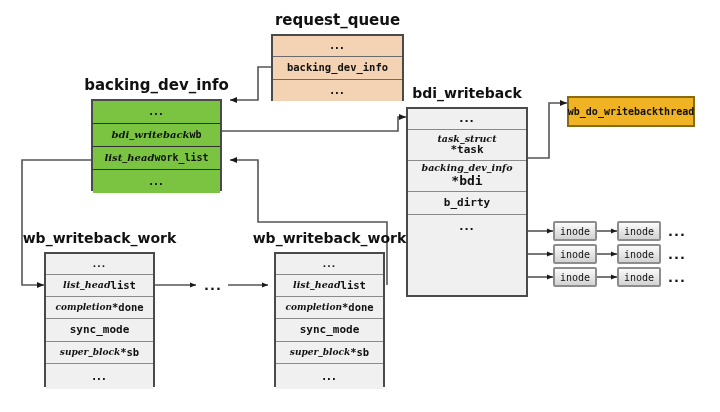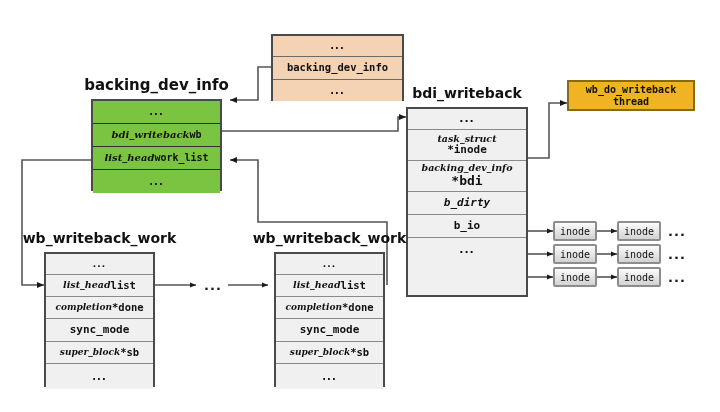--- a/index.html
+++ b/index.html
@@ -119,20 +119,21 @@
       <path d="M528,254 L553,254" marker-start="url(#ahb)" marker-end="url(#ahb)"></path>
       <path d="M528,277 L553,277" marker-start="url(#ahb)" marker-end="url(#ahb)"></path>
 
       <path d="M597,231 L617,231" marker-start="url(#ahb)" marker-end="url(#ahb)"></path>
       <path d="M597,254 L617,254" marker-start="url(#ahb)" marker-end="url(#ahb)"></path>
       <path d="M597,277 L617,277" marker-start="url(#ahb)" marker-end="url(#ahb)"></path>
     </g>
   </svg>
 
   <div class="struct peach" style="left:271px;top:34px;width:133px;height:67px;">
+    <div class="title" style="top:-23px;font-size:15px;">request_queue</div>
     <div class="boxwrap" style="height:67px;">
       <div class="row" style="height:21px;font-size:10px;">
         <span class="dots">...</span>
       </div>
       <div class="row" style="height:23px;font-size:10.5px;">
         <span>backing_dev_info</span>
       </div>
       <div class="row" style="height:21px;font-size:10px;">
         <span class="dots">...</span>
       </div>
@@ -160,39 +161,36 @@
   </div>
 
   <div class="struct grey" style="left:406px;top:107px;width:122px;height:190px;">
     <div class="title" style="top:-22px;font-size:14px;">bdi_writeback</div>
     <div class="boxwrap" style="height:190px;">
       <div class="row" style="height:21px;font-size:11px;">
         <span class="dots">...</span>
       </div>
       <div class="row" style="height:31px;font-size:9.5px;flex-direction:column;justify-content:center;">
         <i>task_struct</i>
-          <span style="font-size:11px;">*inode</span>
+          <span style="font-size:11px;">*task</span>
       </div>
       <div class="row" style="height:31px;font-size:9.5px;flex-direction:column;justify-content:center;">
         <i>backing_dev_info</i>
           <span style="font-size:13px;">*bdi</span>
       </div>
-      <div class="row" style="height:23px;font-size:11px;font-style:italic;">
+      <div class="row" style="height:23px;font-size:11px;">
         <span>b_dirty</span>
       </div>
-      <div class="row" style="height:23px;font-size:11px;">
-        <span>b_io</span>
-      </div>
       <div class="row" style="height:24px;font-size:11px;">
         <span class="dots">...</span>
       </div>
     </div>
   </div>
 
-  <div class="thread" style="left:567px;top:80px;width:128px;height:31px;flex-direction:column;">
+  <div class="thread" style="left:567px;top:96px;width:128px;height:31px;flex-direction:row;">
     <span>wb_do_writeback</span>
     <span>thread</span>
   </div>
 
   <div class="struct grey" style="left:44px;top:252px;width:111px;height:135px;">
     <div class="title" style="top:-22px;font-size:14px;">wb_writeback_work</div>
     <div class="boxwrap" style="height:135px;">
       <div class="row" style="height:21px;font-size:9px;">
         <span class="dots">...</span>
       </div>

